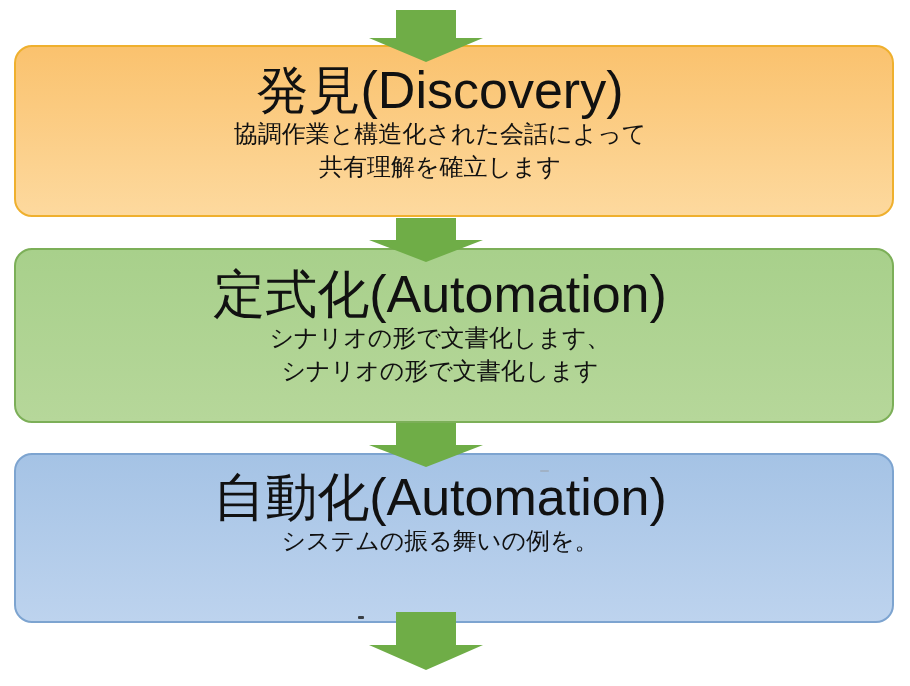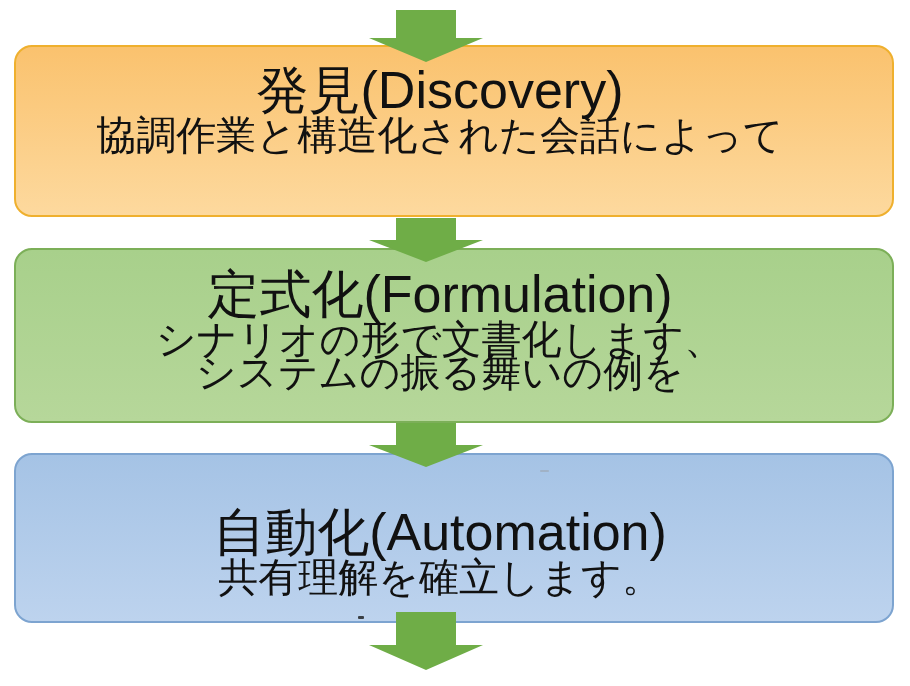--- a/index.html
+++ b/index.html
@@ -27,33 +27,34 @@
     left: 0; right: 28px; top: 0; bottom: 0;
     display: flex;
     flex-direction: column;
     align-items: center;
     justify-content: flex-start;
     text-align: center;
     color: #111111;
   }
   .stage-1 .stage-text { padding-top: 14px; }
   .stage-2 .stage-text { padding-top: 15px; }
-  .stage-3 .stage-text { padding-top: 13px; margin-top: 35px; }
+  .stage-3 .stage-text { padding-top: 13px; }
   .stage-title {
     font-size: 52px;
     font-weight: normal;
     line-height: 58px;
     letter-spacing: 0px;
     white-space: nowrap;
   }
   .stage-desc {
-    font-size: 40px;
+    font-size: 24px;
     line-height: 33px;
     font-weight: 500;
     white-space: nowrap;
+    font-family: Liberation Mono, monospace;
   }
   .stage-1 .stage-desc:first-of-type,
   .stage-2 .stage-desc:first-of-type,
   .stage-3 .stage-desc:first-of-type { margin-top: 5px; }
   .flow-arrow {
     position: absolute;
     left: 369px;
     width: 114px;
     z-index: 3;
   }
@@ -78,47 +79,48 @@
   <div class="flow-arrow arrow-1">
     <svg viewBox="0 0 114 52" preserveAspectRatio="none" aria-hidden="true">
       <polygon points="27,0 87,0 87,28 114,28 57,52 0,28 27,28" fill="#6fad47"></polygon>
     </svg>
   </div>
 
   <div class="stage stage-1" style="background: linear-gradient(rgb(250, 194, 110), rgb(253, 217, 158)); border-color: rgb(239, 176, 46);">
     <div class="stage-text" style="color: rgb(17, 17, 17);">
       <div class="stage-title">発見(Discovery)</div>
       <div class="stage-desc">協調作業と構造化された会話によって</div>
+      <div class="stage-desc">共有理解を確立します</div>
     </div>
   </div>
 
   <div class="flow-arrow arrow-2">
     <svg viewBox="0 0 114 44" preserveAspectRatio="none" aria-hidden="true">
       <polygon points="27,0 87,0 87,22 114,22 57,44 0,22 27,22" fill="#6fad47"></polygon>
     </svg>
   </div>
 
   <div class="stage stage-2" style="background: linear-gradient(rgb(168, 208, 139), rgb(182, 215, 154)); border-color: rgb(124, 175, 88);">
     <div class="stage-text" style="color: rgb(17, 17, 17);">
-      <div class="stage-title">定式化(Formulation)</div>
+      <div class="stage-title">定式化(Automation)</div>
       <div class="stage-desc">シナリオの形で文書化します、</div>
-      <div class="stage-desc">システムの振る舞いの例を</div>
+      <div class="stage-desc">シナリオの形で文書化します</div>
     </div>
   </div>
 
   <div class="flow-arrow arrow-3">
     <svg viewBox="0 0 114 44" preserveAspectRatio="none" aria-hidden="true">
       <polygon points="27,0 87,0 87,22 114,22 57,44 0,22 27,22" fill="#6fad47"></polygon>
     </svg>
   </div>
 
   <div class="stage stage-3" style="background: linear-gradient(rgb(165, 195, 229), rgb(189, 211, 238)); border-color: rgb(125, 164, 208);">
     <div class="stage-text" style="color: rgb(17, 17, 17);">
       <div class="stage-title">自動化(Automation)</div>
-      <div class="stage-desc">共有理解を確立します。</div>
+      <div class="stage-desc">システムの振る舞いの例を。</div>
     </div>
   </div>
 
   <div class="flow-arrow arrow-4">
     <svg viewBox="0 0 114 58" preserveAspectRatio="none" aria-hidden="true">
       <polygon points="27,0 87,0 87,33 114,33 57,58 0,33 27,33" fill="#6fad47"></polygon>
     </svg>
   </div>
 
   <div class="stray-mark stray-mark-1"></div>

